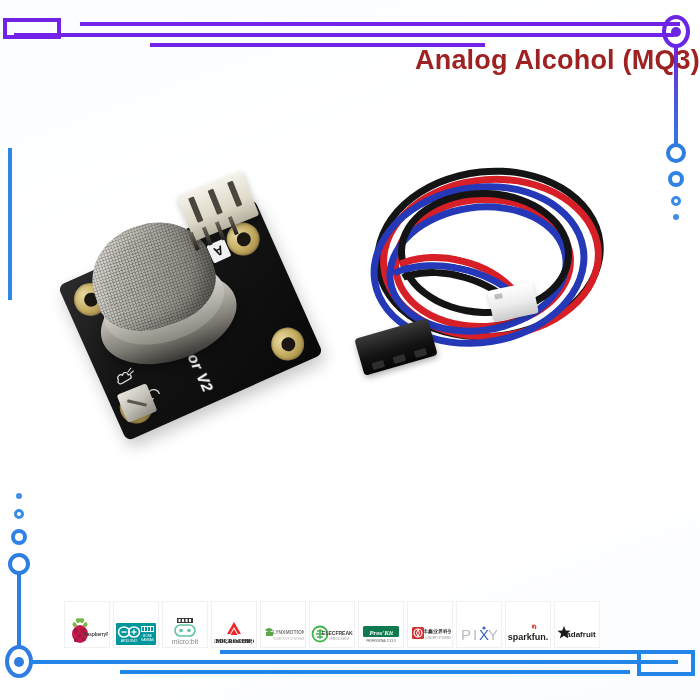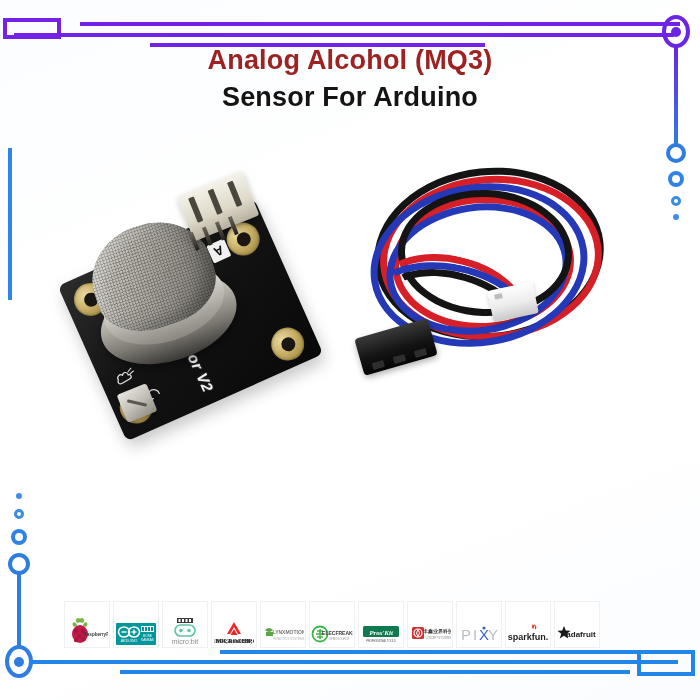--- a/index.html
+++ b/index.html
@@ -185,20 +185,21 @@
     top: 45px;
     text-align: center;
   }
   .title-1 {
     font-size: 27px;
     font-weight: bold;
     color: #9e2222;
     letter-spacing: 0.2px;
     margin: 0;
     line-height: 1.15;
+    text-align: right;
   }
   .title-2 {
     font-size: 27px;
     font-weight: bold;
     color: #141414;
     letter-spacing: 0.2px;
     margin: 6px 0 0 0;
     line-height: 1.15;
   }
 
@@ -469,21 +470,20 @@
   <div class="deco left-vline-low"></div>
   <div class="deco bl-circle"></div>
 
   <div class="deco bot-line-main"></div>
   <div class="deco bot-line-second"></div>
   <div class="deco bot-line-third"></div>
   <div class="deco br-rect"></div>
 
   <div class="title-block">
     <div class="title-1">Analog Alcohol (MQ3)</div>
-    <div class="title-2">Sensor For Arduino</div>
   </div>
 
   <div class="product-area">
 
     <div class="board-wrap">
 
       <div class="pcb">
         <div class="pad pad-tl"></div>
         <div class="pad pad-tr"></div>
         <div class="pad pad-bl"></div>

